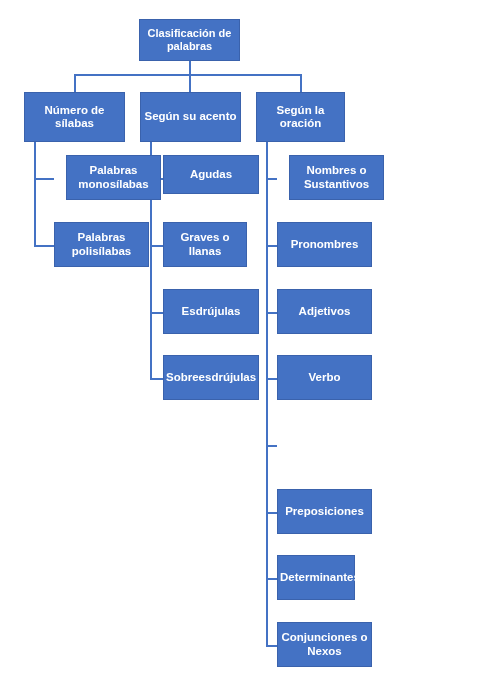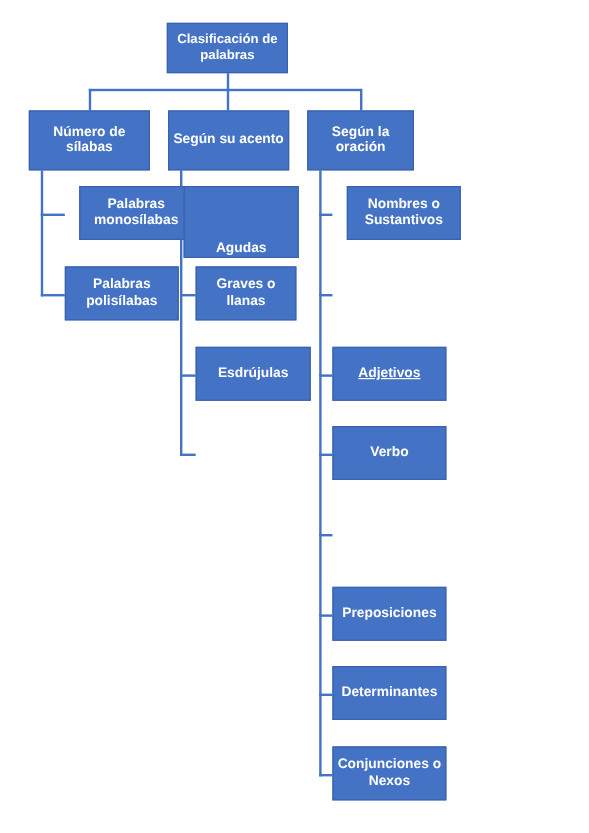--- a/index.html
+++ b/index.html
@@ -81,57 +81,63 @@
     <span class="node-label">Según su acento</span>
   </div>
 
   <div class="conn conn-v" style="left:150px; top:142px; height:238px;"></div>
 
   <div class="conn conn-h" style="left:150px; top:178px; width:13px;"></div>
   <div class="conn conn-h" style="left:150px; top:245px; width:13px;"></div>
   <div class="conn conn-h" style="left:150px; top:312px; width:13px;"></div>
   <div class="conn conn-h" style="left:150px; top:378px; width:13px;"></div>
 
-  <div class="node" style="left:153px; top:155px; width:96px; height:60px; font-size:11.5px;align-items:flex-end;">
+  <div class="node" style="left:163px; top:155px; width:96px; height:39px; font-size:11.5px;">
     <span class="node-label">Agudas</span>
   </div>
   <div class="node" style="left:163px; top:222px; width:84px; height:45px; font-size:11.5px;">
     <span class="node-label">Graves o llanas</span>
   </div>
   <div class="node" style="left:163px; top:289px; width:96px; height:45px; font-size:11.5px;">
     <span class="node-label">Esdrújulas</span>
+  </div>
+  <div class="node" style="left:163px; top:355px; width:96px; height:45px; font-size:11.5px;">
+    <span class="node-label">Sobreesdrújulas</span>
   </div>
 
   <div class="node" style="left:256px; top:92px; width:89px; height:50px; font-size:11.5px;">
     <span class="node-label">Según la oración</span>
   </div>
 
   <div class="conn conn-v" style="left:266px; top:142px; height:505px;"></div>
 
   <div class="conn conn-h" style="left:266px; top:178px; width:11px;"></div>
   <div class="conn conn-h" style="left:266px; top:245px; width:11px;"></div>
   <div class="conn conn-h" style="left:266px; top:312px; width:11px;"></div>
   <div class="conn conn-h" style="left:266px; top:378px; width:11px;"></div>
   <div class="conn conn-h" style="left:266px; top:445px; width:11px;"></div>
   <div class="conn conn-h" style="left:266px; top:512px; width:11px;"></div>
   <div class="conn conn-h" style="left:266px; top:578px; width:11px;"></div>
   <div class="conn conn-h" style="left:266px; top:645px; width:11px;"></div>
 
   <div class="node" style="left:277px; top:155px; width:95px; height:45px; font-size:11.5px;margin-left:12px;">
     <span class="node-label">Nombres o Sustantivos</span>
   </div>
-  <div class="node" style="left:277px; top:289px; width:95px; height:45px; font-size:11.5px;text-decoration:underline;">
+  <div class="node" style="left:277px; top:222px; width:95px; height:45px; font-size:11.5px;">
+    <span class="node-label">Pronombres</span>
+  </div>
+  <div class="node" style="left:277px; top:289px; width:95px; height:45px; font-size:11.5px;">
     <span class="node-label">Adjetivos</span>
   </div>
   <div class="node" style="left:277px; top:355px; width:95px; height:45px; font-size:11.5px;">
     <span class="node-label">Verbo</span>
   </div>
   <div class="node" style="left:277px; top:489px; width:95px; height:45px; font-size:11.5px;">
     <span class="node-label">Preposiciones</span>
   </div>
-  <div class="node" style="left:277px; top:555px; width:95px; height:45px; font-size:11.5px;justify-content:center;">
+  <div class="node" style="left:277px; top:555px; width:78px; height:45px; font-size:11.5px;justify-content:center;">
     <span class="node-label">Determinantes</span>
   </div>
   <div class="node" style="left:277px; top:622px; width:95px; height:45px; font-size:11.5px;">
     <span class="node-label">Conjunciones o Nexos</span>
   </div>
 
 </div>
 
 </body></html>

